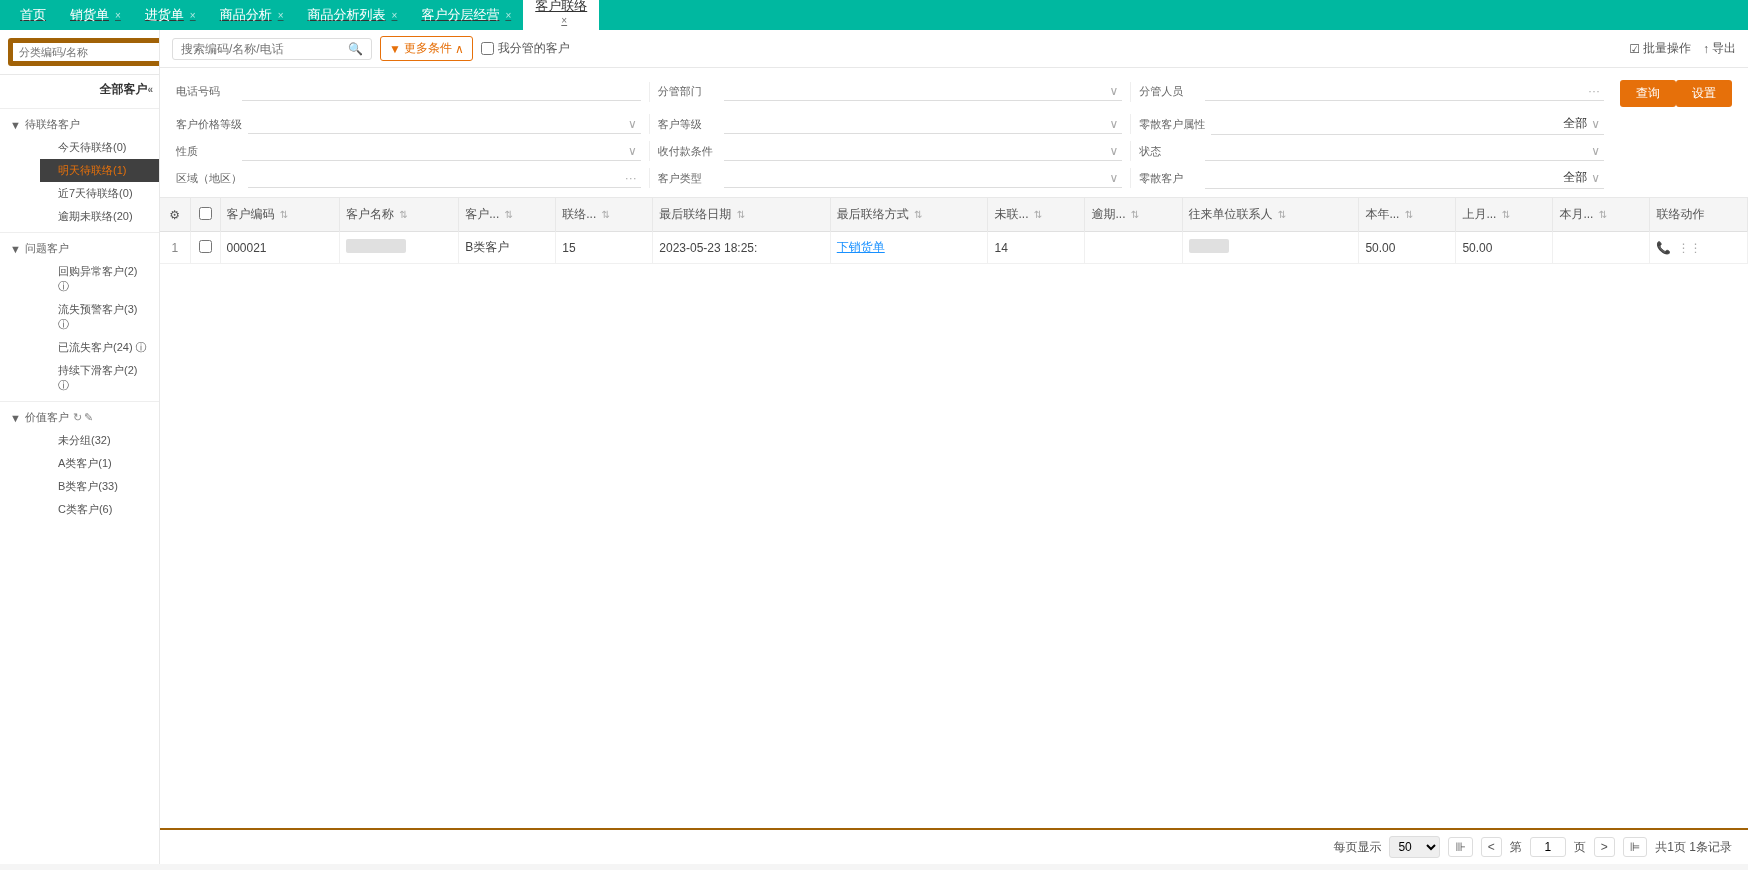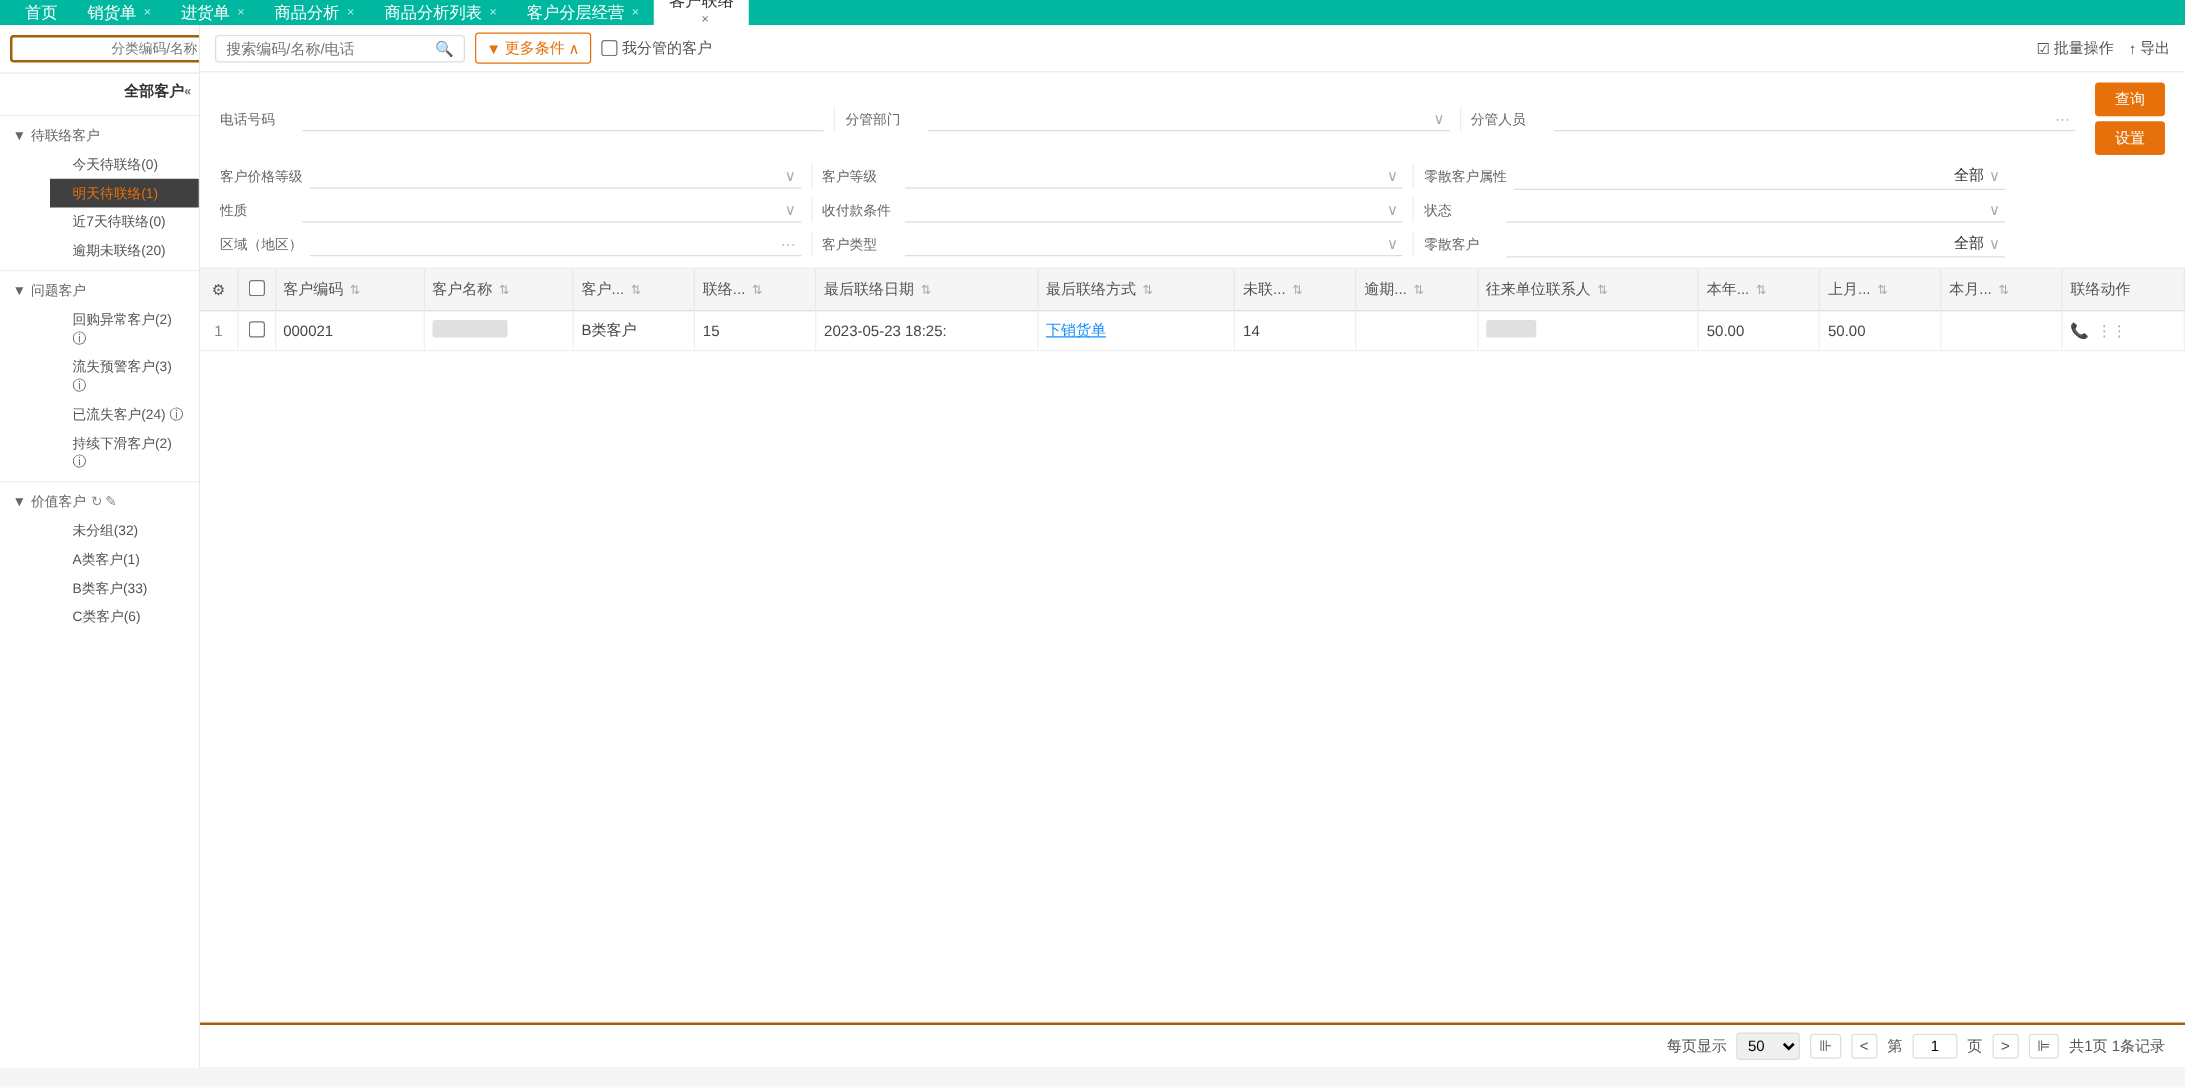--- a/index.html
+++ b/index.html
@@ -1,24 +1,25 @@
 <!DOCTYPE html>
 <html><head>
   <meta charset="utf-8">
   <style>
     * { box-sizing: border-box; margin: 0; padding: 0; }
     body { font-family: 'Microsoft YaHei', Arial, sans-serif; font-size: 12px; background: #f5f5f5; color: #333; }
 
     
     .top-nav {
       background: #00b8a0;
-      height: 20px;
+      height: 30px;
       display: flex;
       align-items: center;
       padding: 0 8px;
+      text-decoration: underline;
     }
     .nav-item {
       color: #fff;
       padding: 0 12px;
       height: 36px;
       display: flex;
       align-items: center;
       cursor: pointer;
       font-size: 13px;
       white-space: nowrap;
@@ -45,26 +46,25 @@
       flex-shrink: 0;
     }
     .sidebar-search {
       padding: 8px;
       display: flex;
       align-items: center;
       border-bottom: 1px solid #e8e8e8;
     }
     .sidebar-search input {
       flex: 1;
-      border: 2px solid #a16207;
+      border: 5px solid #a16207;
       border-radius: 3px;
       padding: 3px 6px;
       font-size: 11px;
       outline: none;
-      text-align: right;
     }
     .sidebar-group-header {
       padding: 6px 6px;
       font-weight: bold;
       color: #333;
       display: flex;
       align-items: center;
       justify-content: flex-end;
       font-size: 12px;
     }
@@ -215,21 +215,21 @@
       color: #fff;
       border: none;
       border-radius: 3px;
       padding: 5px 16px;
       cursor: pointer;
       font-size: 12px;
       margin-top: 4px;
     }
     .btn-group-right {
       display: flex;
-      flex-direction: column;
+      flex-direction: row;
       align-items: flex-end;
       margin-left: 8px;
     }
 
     
     .table-container {
       flex: 1;
       overflow: auto;
       background: #fff;
       margin: 0;

